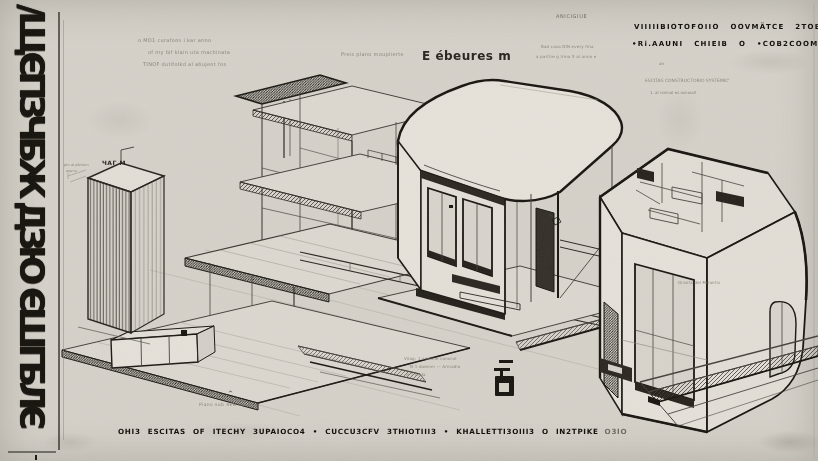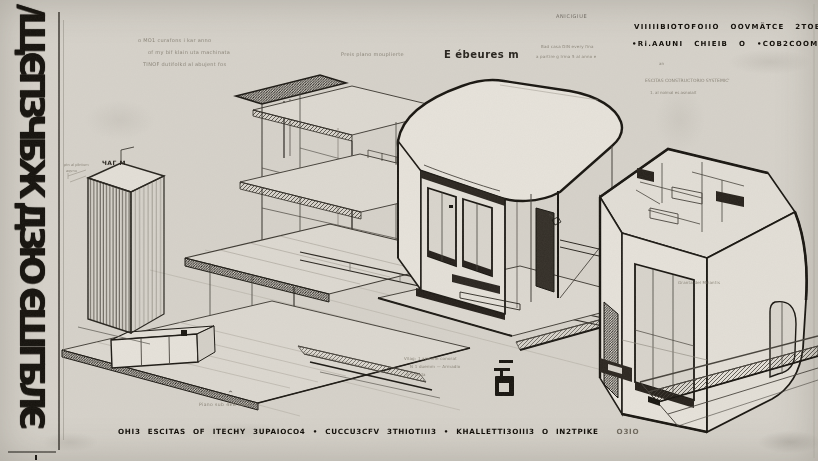--- a/index.html
+++ b/index.html
@@ -22,21 +22,21 @@
   .band-rule2{position:absolute; left:63px; top:20px; width:1px; height:420px; background:#8a857b; opacity:.5; z-index:3;}
   
   .ann{position:absolute; color:#8a8478; filter:blur(.25px); white-space:nowrap; z-index:4;}
   .tiny{font-size:5px; letter-spacing:.3px;}
   .micro{font-size:4px; letter-spacing:.2px;}
   .bold-ink{color:#26221c; font-weight:bold; filter:blur(.3px);}
   
   .print{position:absolute; color:#181510; font-weight:bold; filter:blur(.35px) contrast(1.1); white-space:nowrap; z-index:4;}
   .tr-bold{font-size:7px; letter-spacing:1.3px; word-spacing:7px;}
   .footer-caption{font-size:7.2px; letter-spacing:.7px; word-spacing:4px;}
-  .footer-caption .tail{color:#6f6a60; margin-left:18px;}
+  .footer-caption .tail{color:#6f6a60; margin-left:6px;}
   .smallprint{color:#8a8478; font-weight:normal; filter:blur(.3px);}
   svg{display:block;}
   .noise{z-index:6; pointer-events:none;}
   .blotches{width:818px;height:461px; z-index:1; pointer-events:none;
     background:
       radial-gradient(60px 18px at 770px 62px, rgba(110,104,94,.14), transparent 70%),
       radial-gradient(50px 28px at 120px 120px, rgba(110,104,94,.10), transparent 70%),
       radial-gradient(36px 46px at 680px 120px, rgba(110,104,94,.09), transparent 70%),
       radial-gradient(70px 14px at 240px 432px, rgba(110,104,94,.10), transparent 70%),
       radial-gradient(46px 16px at 790px 442px, rgba(80,75,66,.20), transparent 70%),
@@ -265,21 +265,21 @@
     <div class="band-inner">∕ЩЄПЗЧБЖ ДЗЮ ЄШГБЛЄ</div>
   </div>
   <div class="band-rule"></div>
   <div class="band-rule2"></div>
 
   <div class="ann tiny" style="left:138px; top:37px;">o MO1 curafons i kar anno</div>
   <div class="ann tiny" style="left:148px; top:49px;">of my bif klain uta  machinata</div>
   <div class="ann tiny" style="left:143px; top:61px;">TINOF dutifolkd al abujent fos</div>
 
   <div class="ann tiny" style="left:341px; top:51px;">Preis plano mouplierte</div>
-  <div class="ann bold-ink" style="left:444px; top:49px; font-size:10px; letter-spacing:.5px;">E ébeures m</div>
+  <div class="ann bold-ink" style="left:422px; top:49px; font-size:12px; letter-spacing:.5px;">E ébeures m</div>
 
   <div class="ann micro" style="left:541px; top:44px;">Bad casa DIN every fina</div>
   <div class="ann micro" style="left:536px; top:54px;">a partire g Irma 5 al anno e</div>
 
   <div class="ann" style="left:556px; top:13px; font-size:5px; letter-spacing:.6px; color:#6f6a62;">ANICIGIUE</div>
 
   <div class="ann bold-ink" style="left:102px; top:159px; font-size:6px; letter-spacing:.5px;">ЧАГ М</div>
   <div class="ann" style="left:64px; top:163px; font-size:3.5px;">ptn al plintum</div>
   <div class="ann" style="left:66px; top:169px; font-size:3.5px;">aqvnu</div>
 

